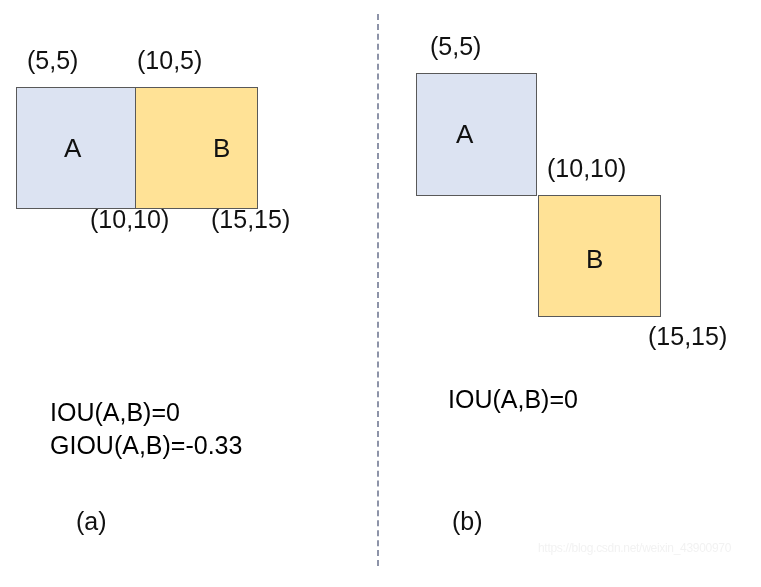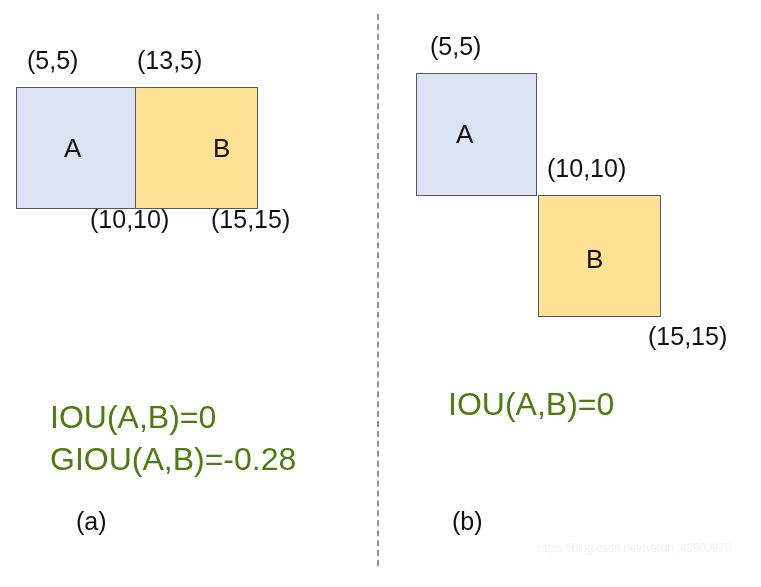--- a/index.html
+++ b/index.html
@@ -48,24 +48,24 @@
     position: absolute;
     font-size: 25px;
     line-height: 1;
     white-space: nowrap;
     color: #111111;
   }
 
   
   .formula {
     position: absolute;
-    font-size: 32px;
+    font-size: 25px;
     line-height: 1.32;
     white-space: nowrap;
-    color: #4d7c0f;
+    color: #000000;
   }
 
   
   .caption {
     position: absolute;
     font-size: 25px;
     line-height: 1;
     white-space: nowrap;
     color: #111111;
   }
@@ -110,37 +110,37 @@
 <body>
 
 <div id="canvas">
 
   <div class="divider"></div>
 
   <div id="left-panel">
 
     <div class="coord" id="left-coord-tl">(5,5)</div>
 
-    <div class="coord" id="left-coord-tr">(13,5)</div>
+    <div class="coord" id="left-coord-tr">(10,5)</div>
 
     <div class="box box-a" id="left-box-a"></div>
 
     <div class="box box-b" id="left-box-b"></div>
 
     <div class="box-letter" id="left-letter-a">A</div>
 
     <div class="box-letter" id="left-letter-b">B</div>
 
     <div class="coord" id="left-coord-bl">(10,10)</div>
 
     <div class="coord" id="left-coord-br">(15,15)</div>
 
     <div class="formula" id="left-formula">
       <div>IOU(A,B)=0</div>
-      <div>GIOU(A,B)=-0.28</div>
+      <div>GIOU(A,B)=-0.33</div>
     </div>
 
     <div class="caption" id="left-caption">(a)</div>
   </div>
 
   <div id="right-panel">
 
     <div class="coord" id="right-coord-tl">(5,5)</div>
 
     <div class="box box-a" id="right-box-a"></div>

